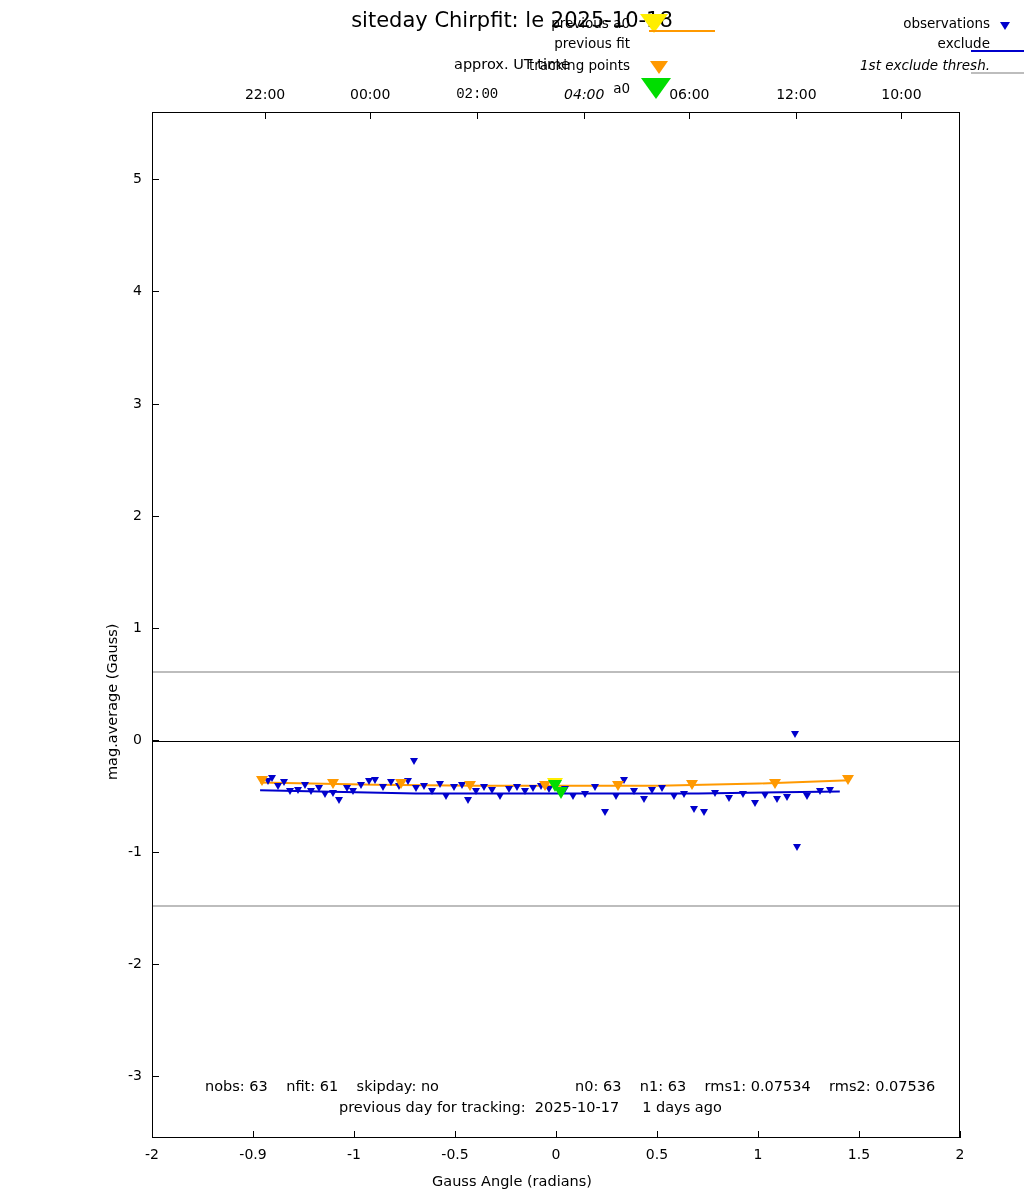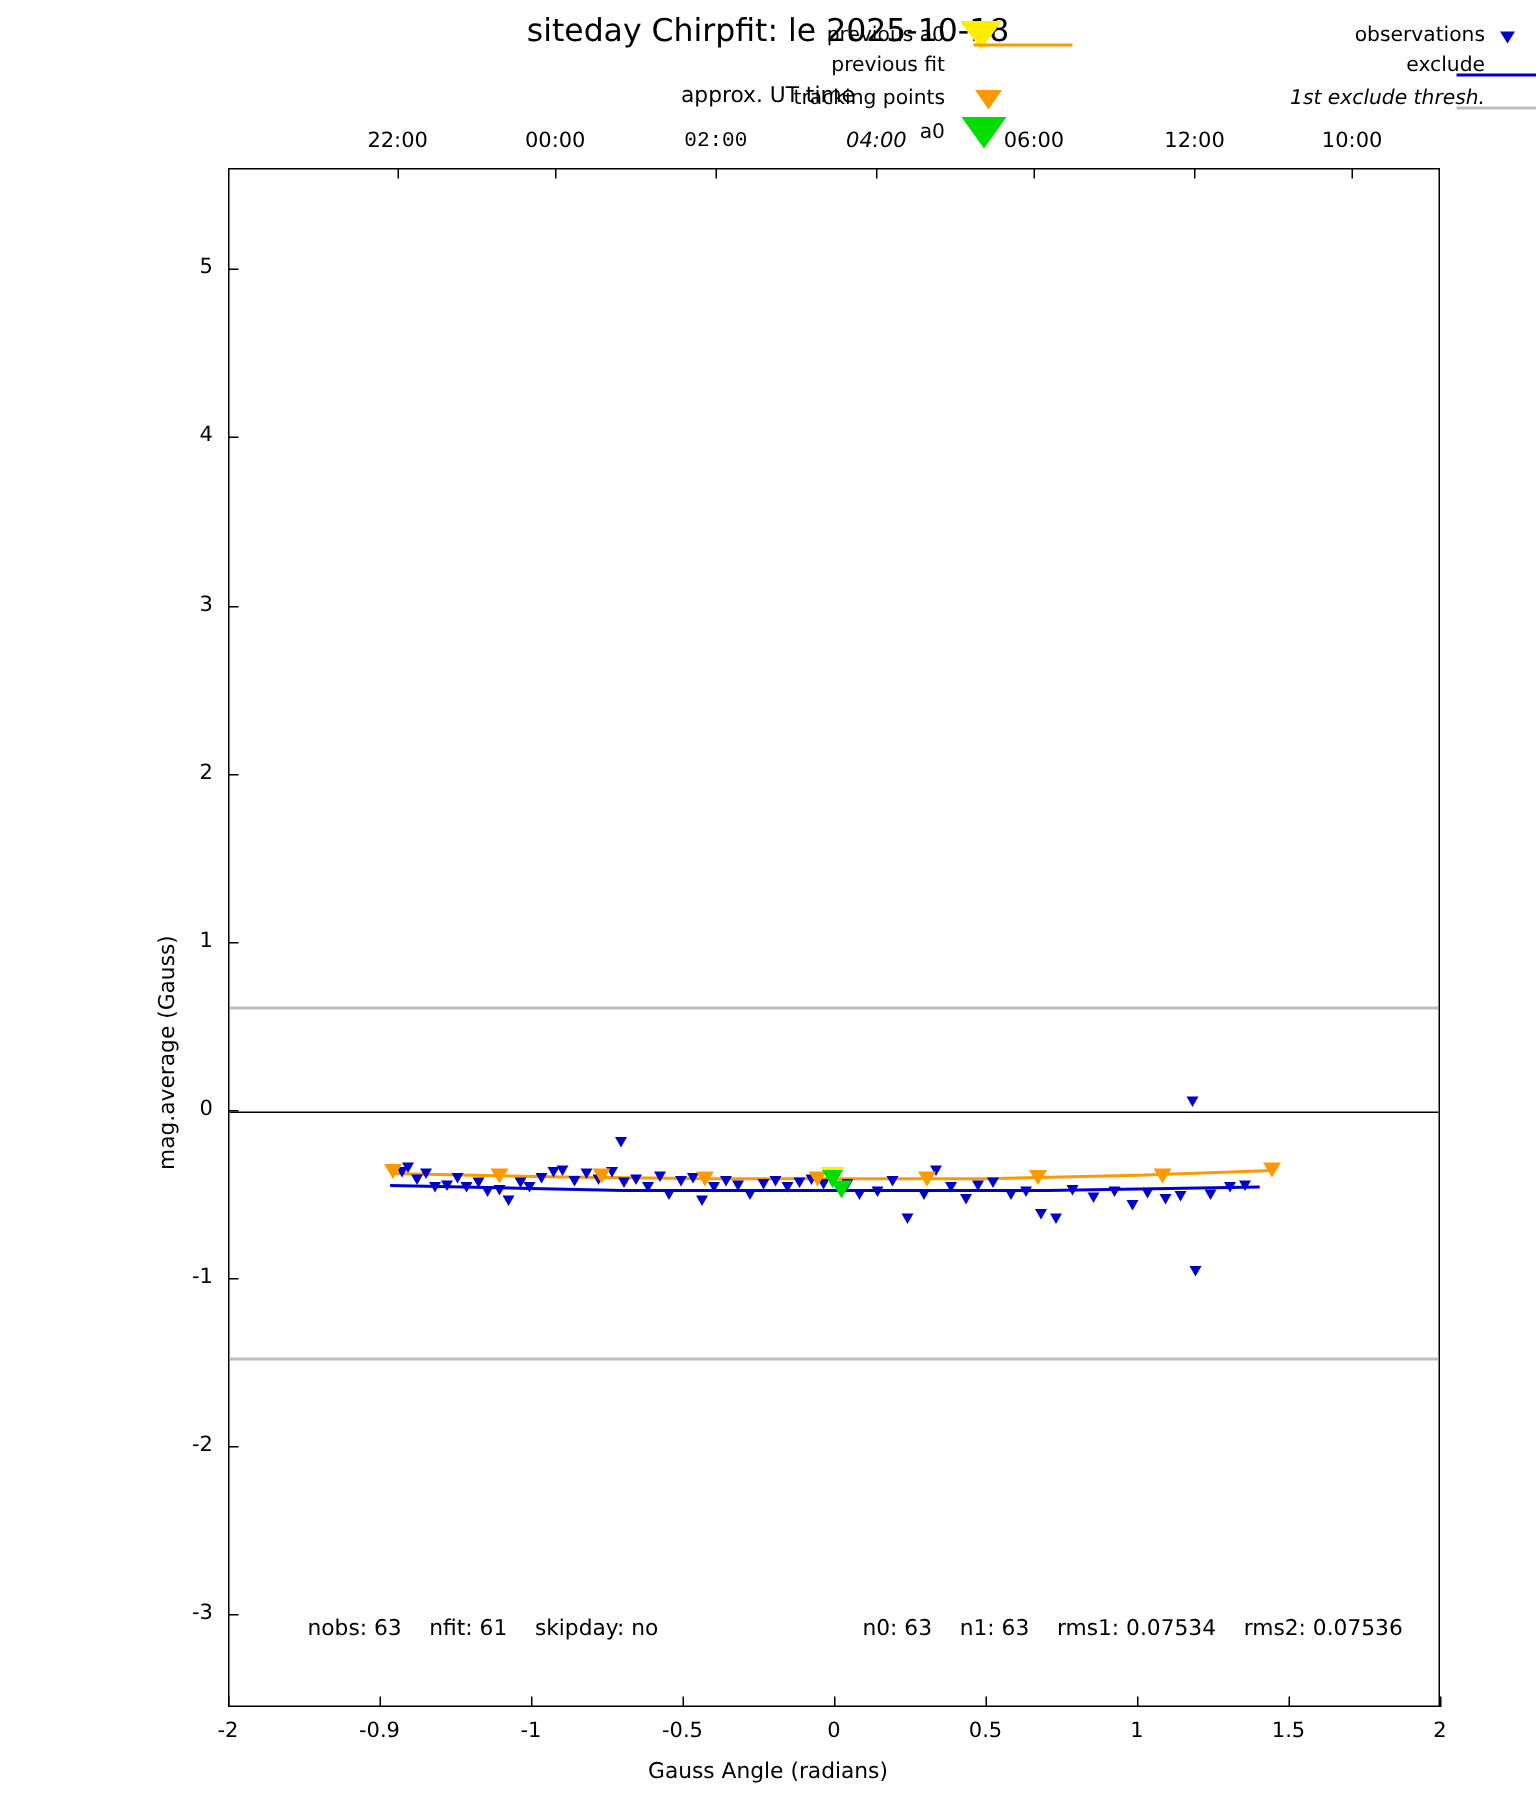--- a/index.html
+++ b/index.html
@@ -361,14 +361,15 @@
     <div class="legend-key" style="left:671px; top:36px;">
       <span class="key-line" style="background:#0000cc;"></span>
     </div>
     <div class="legend-key" style="left:671px; top:58px;">
       <span class="key-line" style="background:#bdbdbd;"></span>
     </div>
   </div>
 
   <div class="stats" style="left:205px; top:1078px;">nobs: 63    nfit: 61    skipday: no</div>
   <div class="stats" style="left:527px; top:1078px;margin-left:48px;">n0: 63    n1: 63    rms1: 0.07534    rms2: 0.07536</div>
+  <div class="stats" style="left:339px; top:1099px;">previous day for tracking:  2025-10-17     1 days ago</div>
 
 </div>
 
 </body></html>

